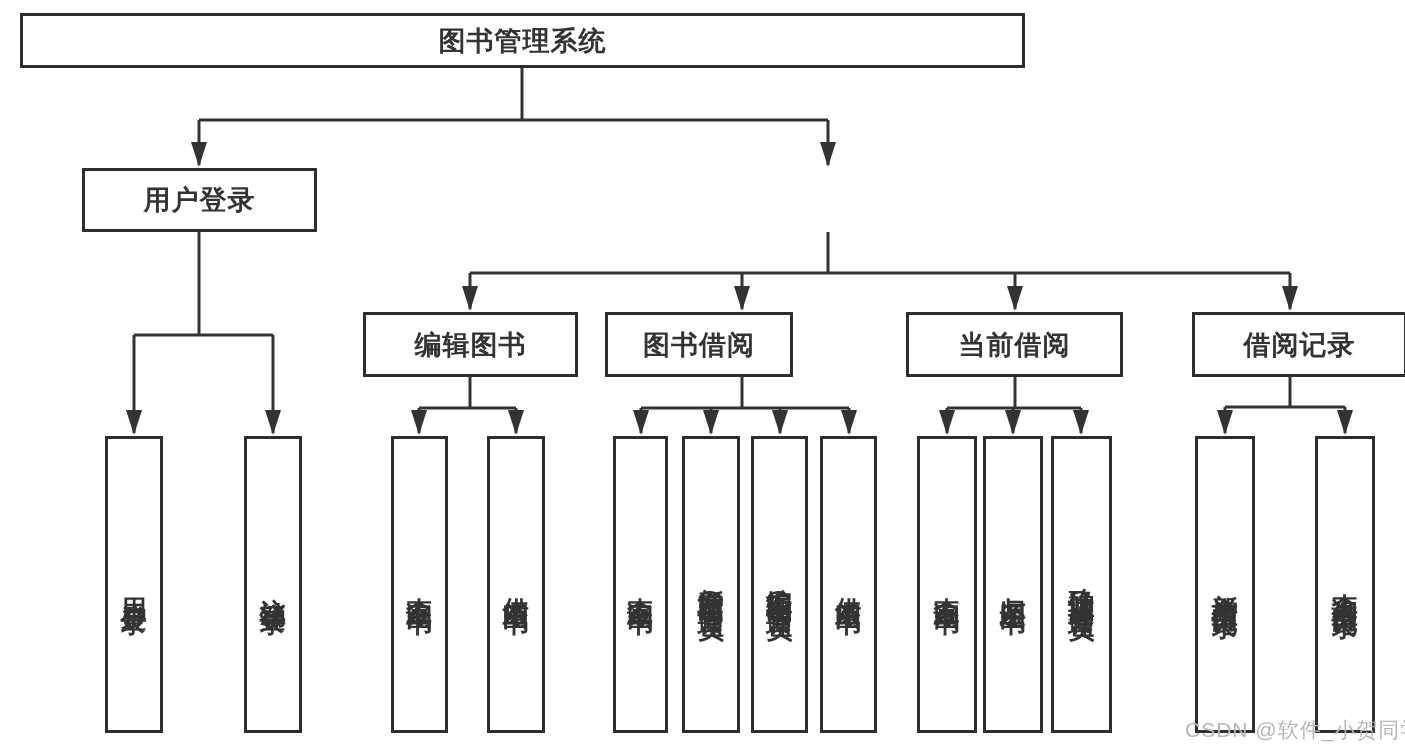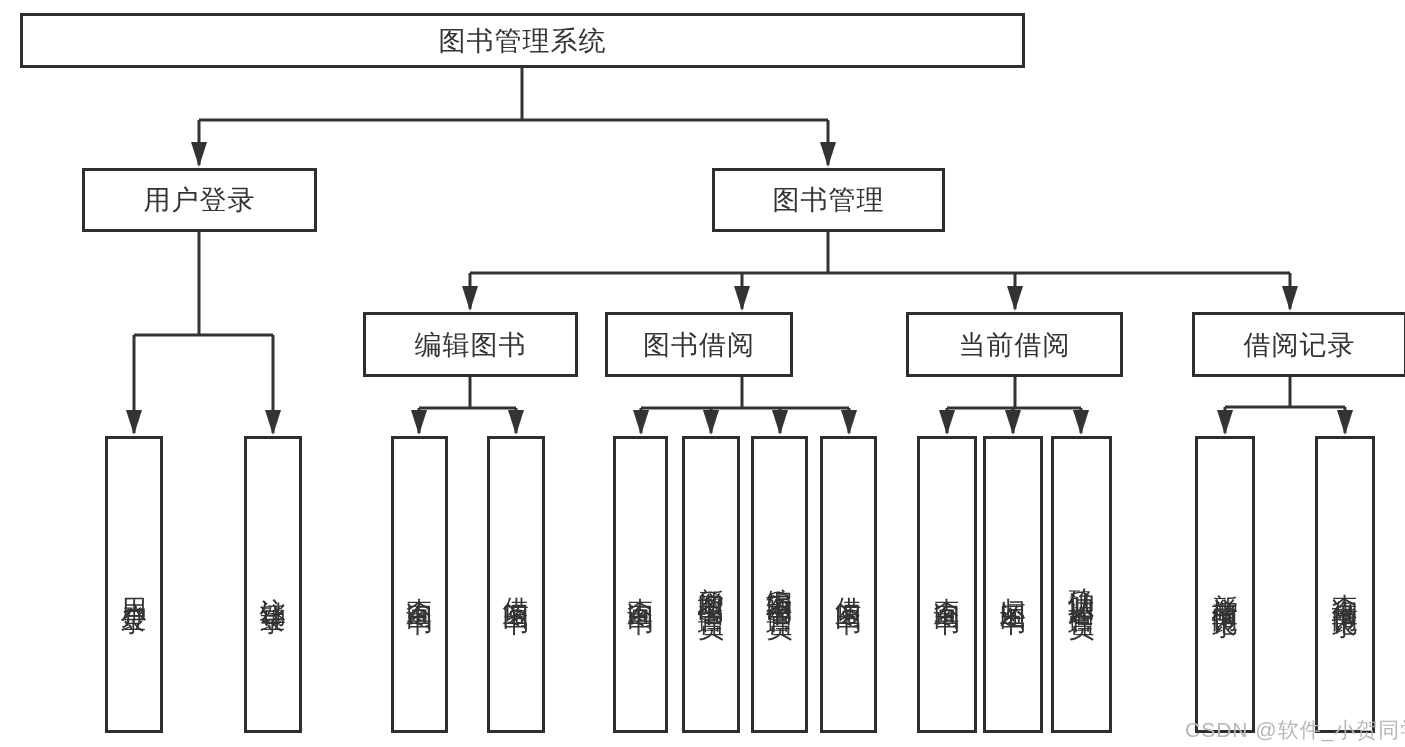--- a/index.html
+++ b/index.html
@@ -6,20 +6,21 @@
   #canvas{
     position:relative;width:1405px;height:747px;background:#ffffff;overflow:hidden;
     font-family:"Liberation Sans","DejaVu Sans",sans-serif;
   }
   svg.connectors{position:absolute;left:0;top:0;width:1405px;height:747px;pointer-events:none;}
   svg.connectors line{stroke:#333333;stroke-width:3;}
   .node{
     position:absolute;box-sizing:border-box;background:#ffffff;
     border:3px solid #2e2e2e;display:flex;align-items:center;justify-content:center;
     color:#333333;
+    font-weight:bold;
   }
   .h-label{font-size:27px;color:#333333;letter-spacing:1px;white-space:nowrap;}
   .leaf .v-label{
     writing-mode:vertical-rl;text-orientation:mixed;
     font-size:26px;letter-spacing:4px;line-height:1.1;color:#333333;white-space:nowrap;
   }
   
   .n-root{left:20px;top:13px;width:1005px;height:55px;}
   .n-user{left:82px;top:168px;width:235px;height:64px;}
   .n-mgmt{left:712px;top:168px;width:233px;height:64px;}
@@ -100,23 +101,20 @@
     <line x1="1345" y1="407" x2="1345" y2="433" marker-end="url(#arrow)"></line>
   </svg>
 
   <div class="node n-root">
     <span class="h-label">图书管理系统</span>
   </div>
 
   <div class="node n-user">
     <span class="h-label">用户登录</span>
   </div>
-  <div class="node n-mgmt">
-    <span class="h-label">图书管理</span>
-  </div>
 
   <div class="node n-mid n-new">
     <span class="h-label">编辑图书</span>
   </div>
   <div class="node n-mid n-bor">
     <span class="h-label">图书借阅</span>
   </div>
   <div class="node n-mid n-cur">
     <span class="h-label">当前借阅</span>
   </div>

